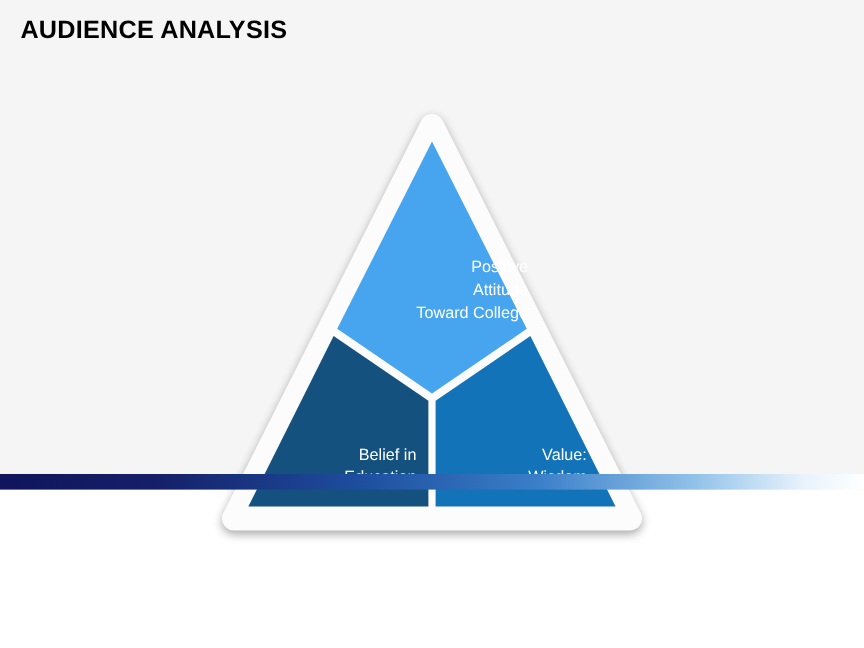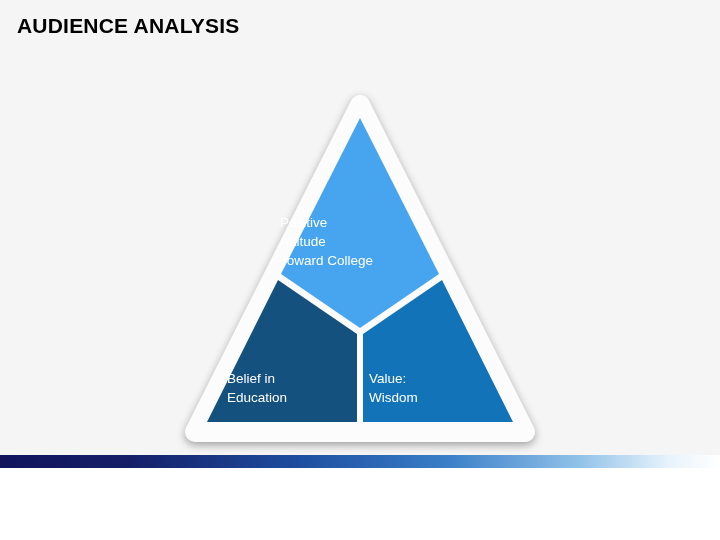--- a/index.html
+++ b/index.html
@@ -6,21 +6,21 @@
     margin: 0;
     padding: 0;
     width: 720px;
     height: 540px;
     overflow: hidden;
     font-family: "Liberation Sans", sans-serif;
   }
   .slide {
     position: relative;
     width: 720px;
-    height: 468px;
+    height: 408px;
     background: #f5f5f5;
   }
   .slide-title {
     position: absolute;
     left: 17px;
     top: 14px;
     margin: 0;
     font-size: 21px;
     font-weight: 700;
     color: #000000;
@@ -45,21 +45,21 @@
     stroke: #fcfcfc;
     stroke-width: 20;
     stroke-linejoin: round;
     filter: drop-shadow(0 3px 4px rgba(0,0,0,0.35));
   }
   .segment-label {
     position: absolute;
     color: #ffffff;
     font-size: 13.5px;
     line-height: 19px;
-    text-align: left;
+    text-align: right;
     white-space: pre-line;
   }
   .label-top    { left: 280px; top: 213px; width: 160px; }
   .label-left   { left: 227px; top: 369px; width: 120px; }
   .label-right  { left: 369px; top: 369px; width: 120px; }
   .footer-bar {
     position: absolute;
     left: 0;
     bottom: 0;
     width: 720px;

